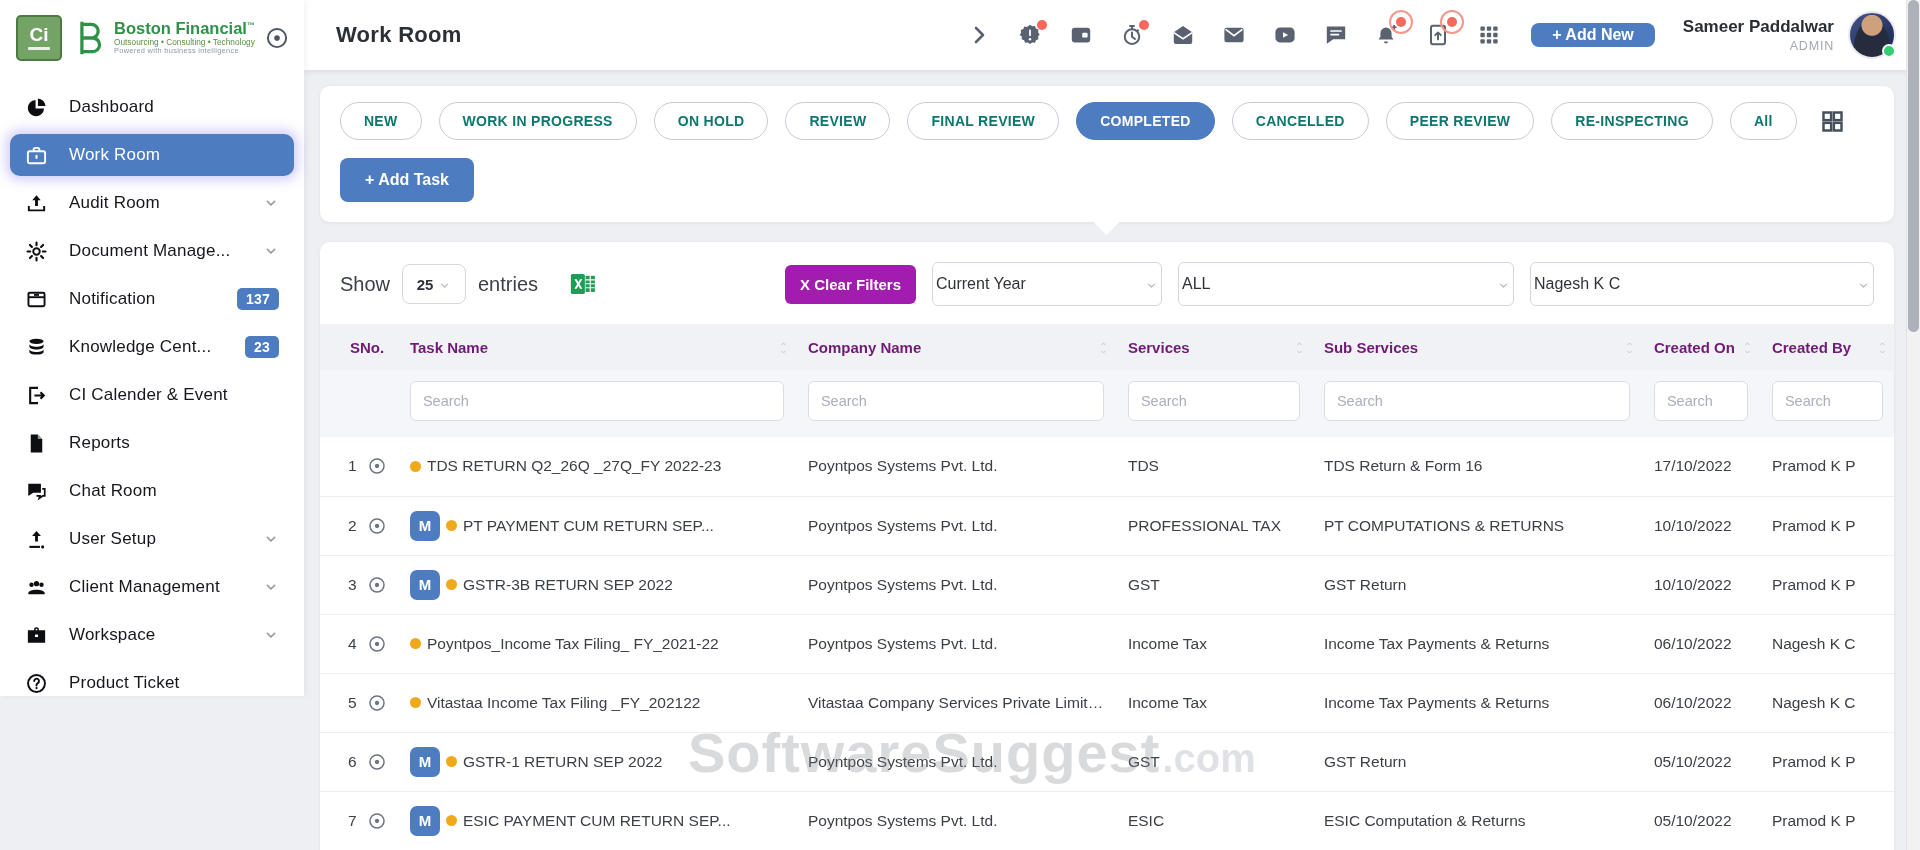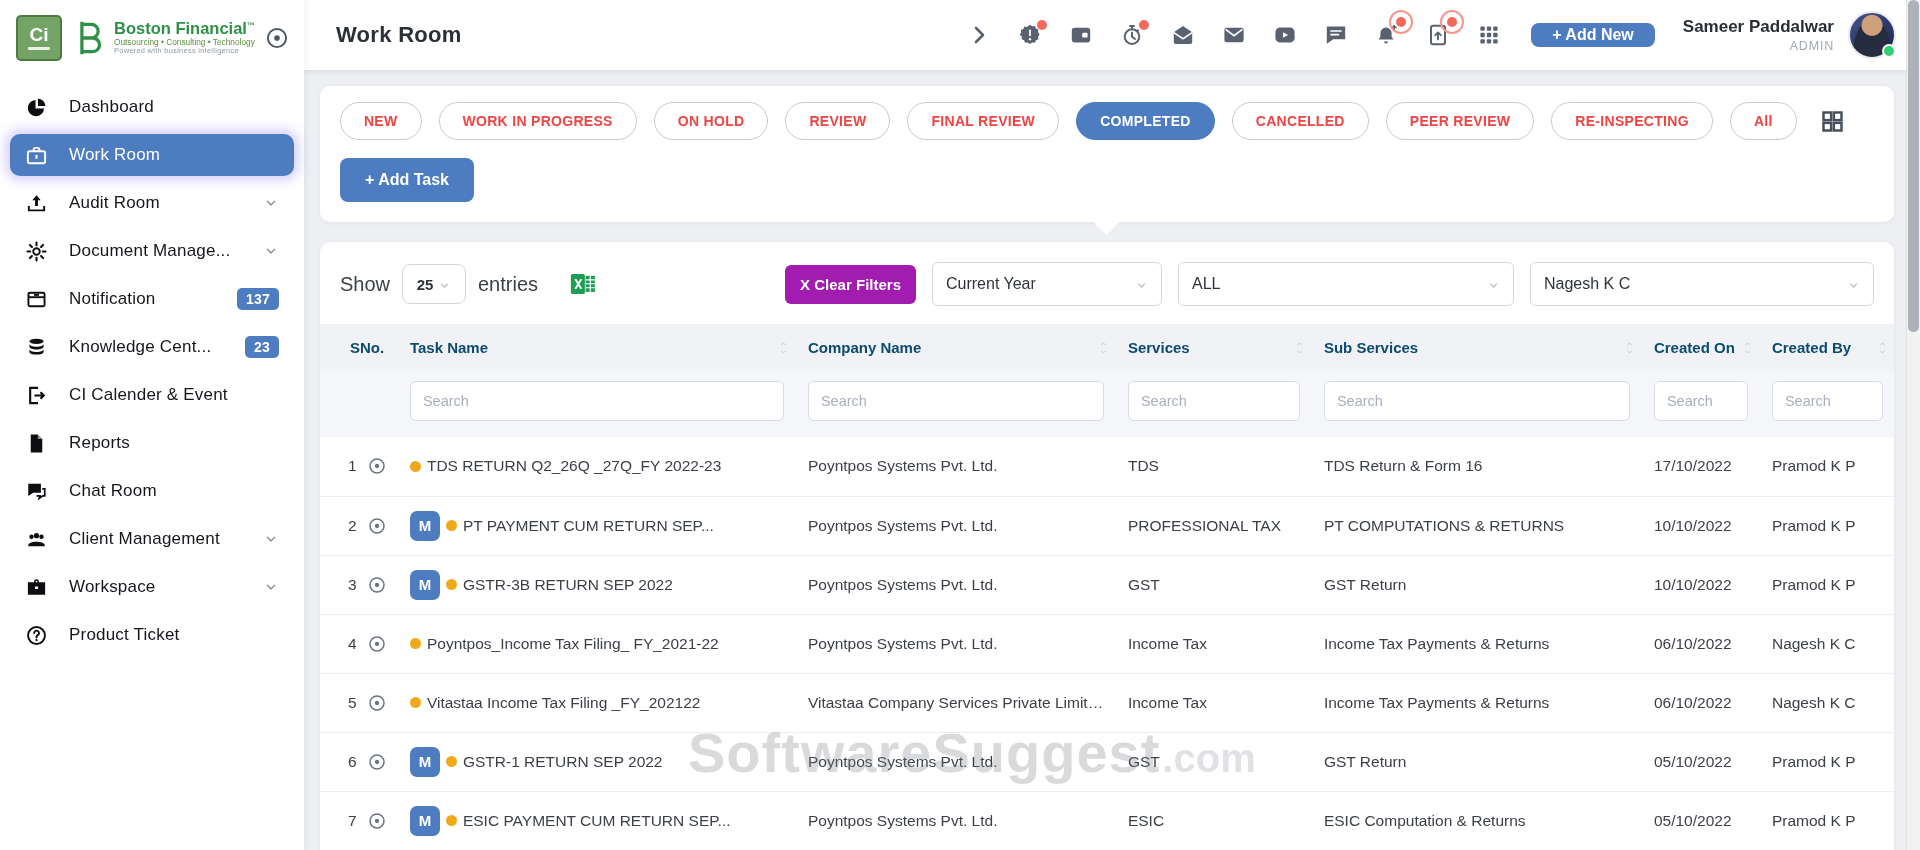--- a/index.html
+++ b/index.html
@@ -1,21 +1,21 @@
 <!DOCTYPE html>
 <html><head>
 <meta charset="utf-8">
 <style>
   * { margin:0; padding:0; box-sizing:border-box; }
   html,body { width:1920px; height:850px; overflow:hidden; background:#edeff3;
     font-family:"Liberation Sans", sans-serif; -webkit-font-smoothing:antialiased; }
   .app { display:flex; width:1920px; height:850px; position:relative; }
 
   
-  .sidebar { flex:0 0 303px; background:#fff; height:850px; box-shadow:2px 0 6px rgba(20,20,50,.05); z-index:6; }
+  .sidebar { flex:0 0 303px; background:#fff; height:696px; box-shadow:2px 0 6px rgba(20,20,50,.05); z-index:6; }
   .logo-row { display:flex; align-items:center; padding:13px 14px 10px 16px; gap:9px; height:72px; }
   .ci-badge { width:46px; height:46px; background:#74a366; border:2px solid #4c7b42; border-radius:5px;
     color:#fff; display:flex; flex-direction:column; align-items:center; justify-content:center; flex:none; }
   .ci-badge .mono { font-size:19px; font-weight:700; line-height:1; }
   .ci-badge .bar { width:22px; height:3px; background:rgba(255,255,255,.85); margin-top:3px; border-radius:1px; }
   .bf-mark { width:34px; height:38px; flex:none; }
   .brand-text { line-height:1.12; }
   .brand-name { color:#2e9147; font-weight:700; font-size:16.5px; white-space:nowrap; }
   .brand-name sup { font-size:8px; }
   .brand-tagline { font-size:8.3px; color:#5b8f3e; white-space:nowrap; }
@@ -59,21 +59,21 @@
                linear-gradient(140deg,#44548a,#16244d); border:2px solid #e9e9ef; }
   .avatar .status-dot { position:absolute; bottom:-1px; right:-2px; width:14px; height:14px; background:#2fd06f;
     border:2px solid #fff; border-radius:50%; }
 
   
   .content { flex:1; padding:16px 26px 0 16px; position:relative; min-height:0; }
   .pills-card { background:#fff; border-radius:10px; box-shadow:0 1px 4px rgba(30,30,60,.06);
     padding:16px 20px 20px; position:relative; }
   .pills-row { display:flex; align-items:center; gap:17px; }
   .pill { height:38px; padding:0 23px; display:flex; align-items:center; border:1.6px solid #c7cbd3;
-    border-radius:20px; font-size:14px; font-weight:700; letter-spacing:.3px; color:#ef4444; background:#fff;
+    border-radius:20px; font-size:14px; font-weight:700; letter-spacing:.3px; color:#0f766e; background:#fff;
     white-space:nowrap; cursor:pointer; }
   .pill.active { background:#4d7cc0; border-color:#4d7cc0; color:#fff; }
   .grid2 { margin-left:5px; color:#474f5a; width:27px; height:27px; cursor:pointer; }
   .grid2 svg { width:27px; height:27px; }
   .add-task { margin-top:18px; background:#4d7cc0; color:#fff; border:none; border-radius:8px;
     padding:13px 25px; font-size:16px; font-weight:700; cursor:pointer; }
   .notch { position:absolute; left:calc(50% - 10px); bottom:-9px; width:19px; height:19px; background:#fff;
     transform:rotate(45deg); }
 
   .table-card { margin-top:20px; background:#fff; border-radius:10px; box-shadow:0 1px 4px rgba(30,30,60,.06);
@@ -83,26 +83,26 @@
   .pagesize { width:64px; height:40px; border:1px solid #d4d8de; border-radius:8px; margin:0 12px;
     display:flex; align-items:center; justify-content:center; gap:5px; font-weight:700; font-size:15px;
     color:#2f3339; cursor:pointer; background:#fff; }
   .chev-sm { width:13px; height:13px; color:#b4bac4; }
   .chev-sm svg { width:13px; height:13px; }
   .excel { margin-left:30px; width:30px; height:28px; cursor:pointer; }
   .excel svg { width:30px; height:28px; }
   .clear { margin-left:auto; background:#a21caf; color:#fff; border-radius:6px; border:none;
     padding:11px 15px; font-size:15px; font-weight:700; white-space:nowrap; cursor:pointer; }
   .dd { height:44px; border:1px solid #d4d8de; border-radius:6px; background:#fff; display:flex;
-    align-items:center; justify-content:space-between; padding:0 13px; font-size:16px; color:#2f3339;
+    align-items:center; justify-content:space-between; padding:0 3px; font-size:16px; color:#2f3339;
     margin-left:16px; cursor:pointer; }
   .dd1 { width:230px; } .dd2 { width:336px; } .dd3 { width:344px; }
 
   table.tasks { width:100%; border-collapse:collapse; table-layout:fixed; }
-  .tasks th { background:#f0f2f6; padding:15px 12px; font-size:15px; font-weight:700; color:#0c4a6e;
+  .tasks th { background:#f0f2f6; padding:15px 12px; font-size:15px; font-weight:700; color:#701a75;
     text-align:left; position:relative; white-space:nowrap; }
   .tasks th:first-child { padding-left:30px; }
   .sort { position:absolute; right:7px; top:50%; transform:translateY(-50%); display:flex; flex-direction:column;
     color:#b6bbc4; cursor:pointer; }
   .sort svg { width:11px; height:8px; }
   .search-td { background:#f5f6f9; padding:10px 12px 16px; }
   .search-td input { width:100%; height:40px; border:1px solid #d9dce2; border-radius:6px; padding:0 12px;
     font-size:14.5px; color:#3c4047; outline:none; background:#fff; font-family:inherit; }
   .search-td input::placeholder { color:#a9afba; }
   .tasks td.cell { padding:0 12px; height:59px; border-bottom:1px solid #eceef2; font-size:15.5px;
@@ -220,20 +220,31 @@
               <path d="M13.4 2.6v4.6H18z" fill="#fff" opacity=".55"></path>
             </svg></span>
           <span class="nav-label">Reports</span>
         </div>
         <div class="nav-item">
           <span class="nav-icon"><svg class="" viewBox="0 0 24 24" fill="currentColor">
               <path d="M3.4 4h13.2v9.2H8.6l-5.2 3.6z"></path>
               <path d="M18 9.2h2.6v7.4h-2l-3.8 2.6.8-2.6H12" fill="none" stroke="currentColor" stroke-width="1.8"></path>
             </svg></span>
           <span class="nav-label">Chat Room</span>
+        </div>
+        <div class="nav-item">
+          <span class="nav-icon"><svg class="" viewBox="0 0 24 24" fill="currentColor">
+              <path d="M12 3l4.6 5.4h-3.1v5.8h-3V8.4H7.4z"></path>
+              <path d="M4.6 18.6h11v2.2h-11z"></path>
+              <circle cx="18.4" cy="19.7" r="1.6"></circle>
+            </svg></span>
+          <span class="nav-label">User Setup</span>
+          <span class="nav-chevron"><svg class="" viewBox="0 0 24 24" fill="currentColor">
+              <path d="M6.5 9.5l5.5 5.5 5.5-5.5" fill="none" stroke="currentColor" stroke-width="2.2" stroke-linecap="round" stroke-linejoin="round"></path>
+            </svg></span>
         </div>
         <div class="nav-item">
           <span class="nav-icon"><svg class="" viewBox="0 0 24 24" fill="currentColor">
               <circle cx="6.8" cy="9.2" r="2.3"></circle>
               <circle cx="17.2" cy="9.2" r="2.3"></circle>
               <circle cx="12" cy="8" r="2.7"></circle>
               <path d="M3.4 18.2c0-2.4 3.9-3.8 8.6-3.8s8.6 1.4 8.6 3.8v.8H3.4z"></path>
             </svg></span>
           <span class="nav-label">Client Management</span>
           <span class="nav-chevron"><svg class="" viewBox="0 0 24 24" fill="currentColor">

